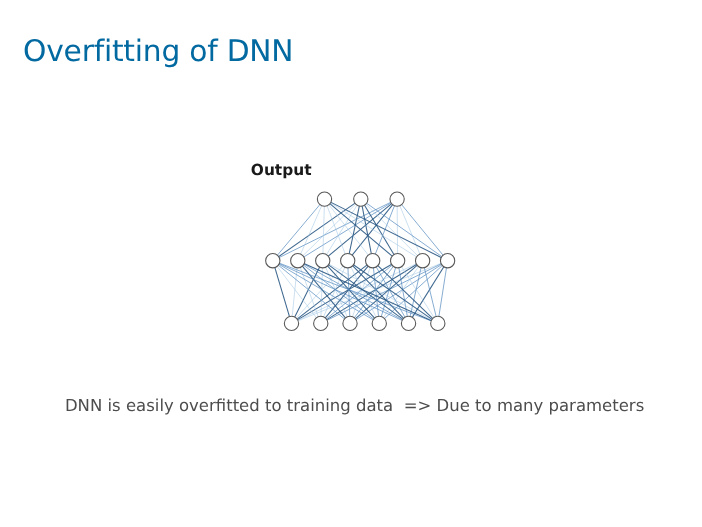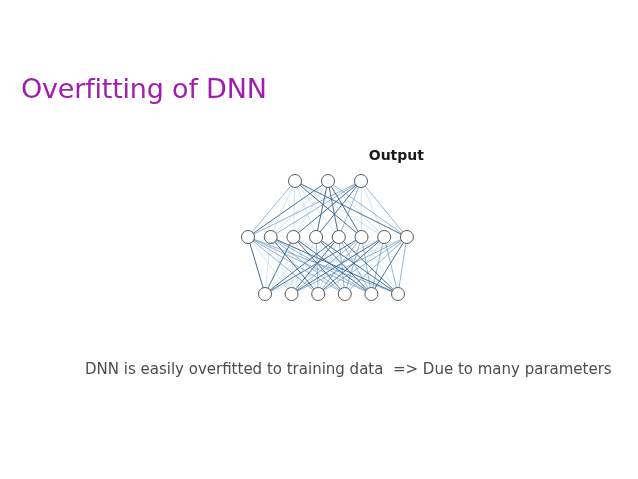--- a/index.html
+++ b/index.html
@@ -25,25 +25,24 @@
     background: #ffffff;
   }
 
   #slide-title {
     position: absolute;
     left: 21px;
     top: 31px;
     font-family: "DejaVu Sans", sans-serif;
     font-size: 27px;
     font-weight: 400;
-    color: #a21caf;
+    color: #0369a1;
     letter-spacing: -0.2px;
     line-height: 32px;
     white-space: nowrap;
-    margin-top: 42px;
   }
 
   #figure {
     position: absolute;
     left: 228px;
     top: 144px;
     width: 196px;
     height: 186px;
   }
 
@@ -54,30 +53,30 @@
     display: block;
   }
 
   .layer-label {
     position: absolute;
     font-family: "DejaVu Sans", sans-serif;
     font-size: 14px;
     font-weight: 700;
     color: #1a1a1a;
     white-space: nowrap;
-    text-align: right;
+    text-align: left;
     width: 196px;
     left: 0;
   }
   #label-output { top: 3px; }
   #label-input  { top: 161px; }
 
   #caption {
     position: absolute;
-    left: 85px;
+    left: 59px;
     top: 358px;
     font-family: "DejaVu Sans", sans-serif;
     font-size: 15px;
     font-weight: 400;
     color: #4d4d4d;
     white-space: pre;
     line-height: 22px;
   }
 </style>
 </head>

